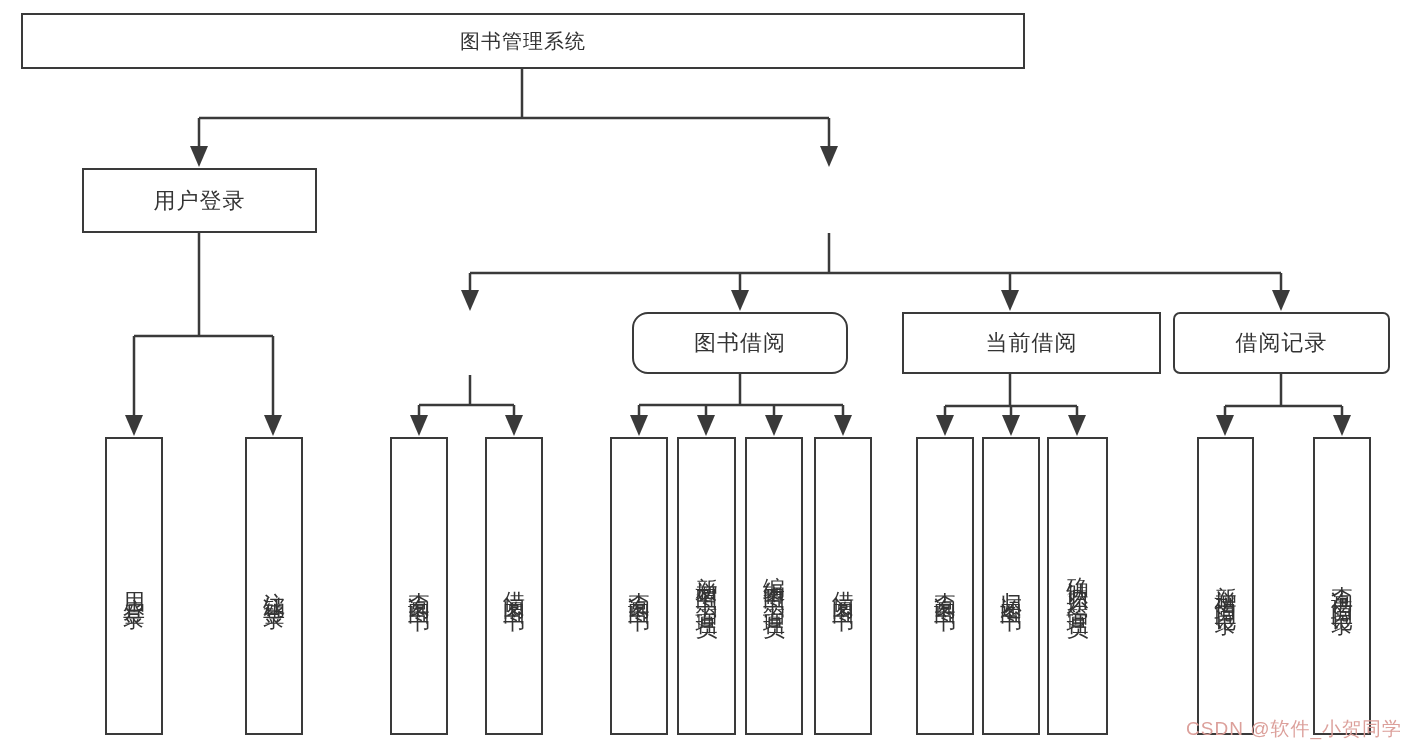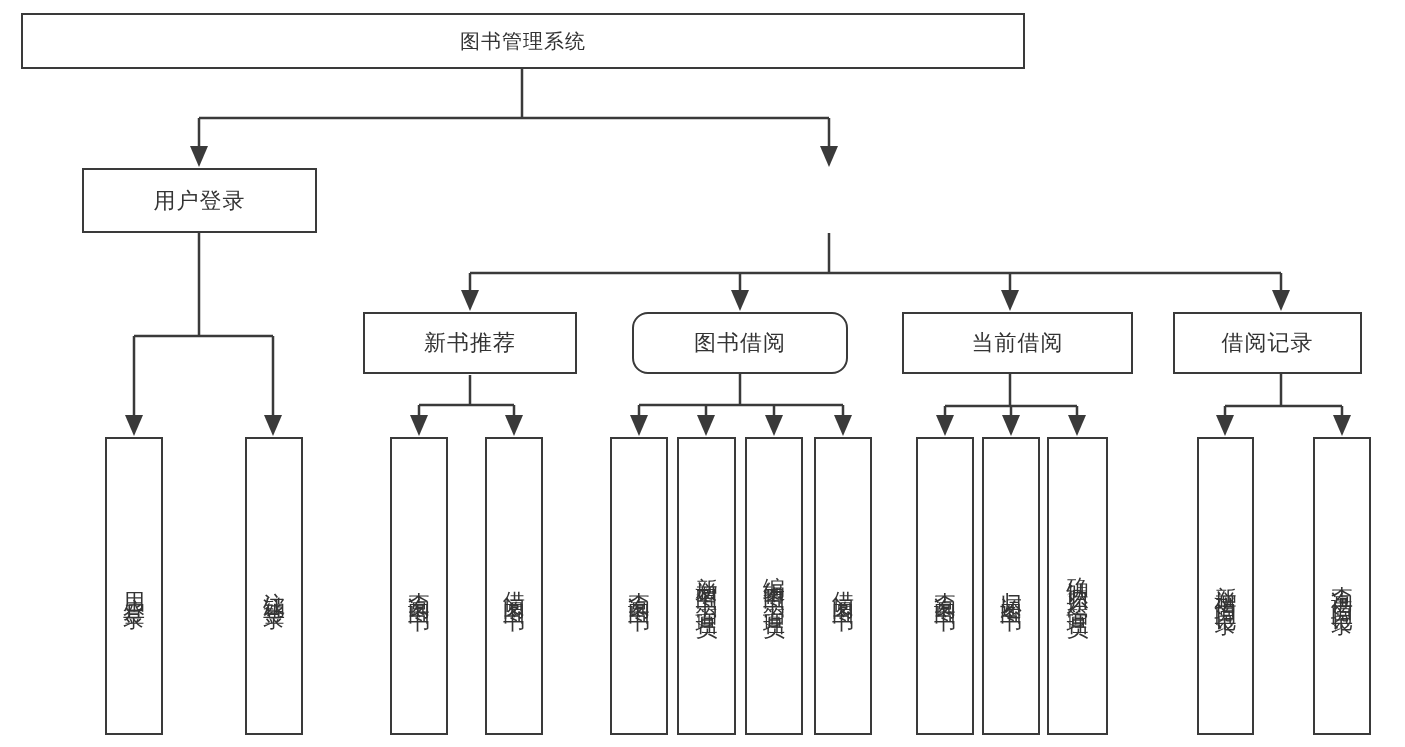--- a/index.html
+++ b/index.html
@@ -65,24 +65,23 @@
       <path d="M1068 415 L1086 415 L1077 436 Z"></path>
       <path d="M1216 415 L1234 415 L1225 436 Z"></path>
       <path d="M1333 415 L1351 415 L1342 436 Z"></path>
     </g>
   </svg>
 
   <div class="box hbox root" style="left:21px;top:13px;width:1004px;height:56px;">图书管理系统</div>
 
   <div class="box hbox" style="left:82px;top:168px;width:235px;height:65px;">用户登录</div>
 
-  <div class="box hbox" style="left:363px;top:312px;width:214px;height:62px;">新书推荐</div>
   <div class="box hbox" style="left:632px;top:312px;width:216px;height:62px;border-radius:16px;">图书借阅</div>
-  <div class="box hbox" style="left:902px;top:312px;width:231px;height:62px;">当前借阅</div>
-  <div class="box hbox" style="left:1173px;top:312px;width:189px;height:62px;">借阅记录</div>
+  <div class="box hbox" style="left:902px;top:312px;width:259px;height:62px;">当前借阅</div>
+  <div class="box hbox" style="left:1173px;top:312px;width:217px;height:62px;border-radius:7px;">借阅记录</div>
 
   <div class="box vbox" style="left:105px;top:437px;width:58px;height:298px;">
     <span>用户登录</span>
   </div>
   <div class="box vbox" style="left:245px;top:437px;width:58px;height:298px;">
     <span>注销登录</span>
   </div>
   <div class="box vbox" style="left:390px;top:437px;width:58px;height:298px;">
     <span>查询图书</span>
   </div>
@@ -110,14 +109,15 @@
   <div class="box vbox" style="left:1047px;top:437px;width:61px;height:298px;">
     <span>确认归还（管理员）</span>
   </div>
   <div class="box vbox" style="left:1197px;top:437px;width:57px;height:298px;">
     <span>新增借阅记录</span>
   </div>
   <div class="box vbox" style="left:1313px;top:437px;width:58px;height:298px;">
     <span>查询借阅记录</span>
   </div>
 
+  <div class="watermark">CSDN @软件_小贺同学</div>
 
 </div>
 
 </body></html>

